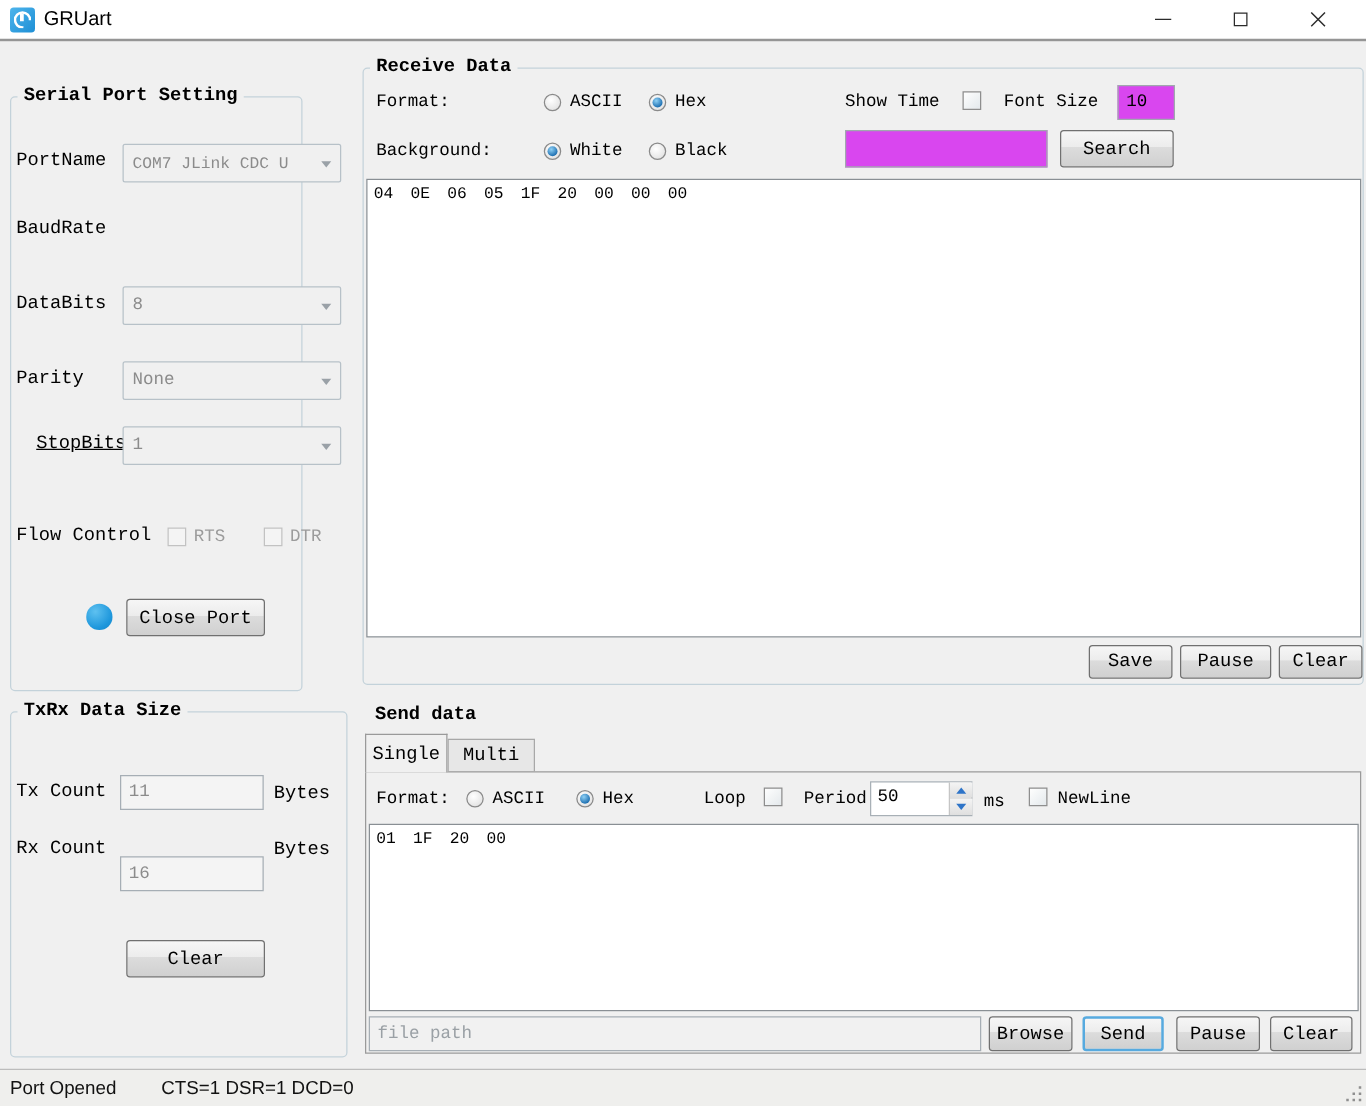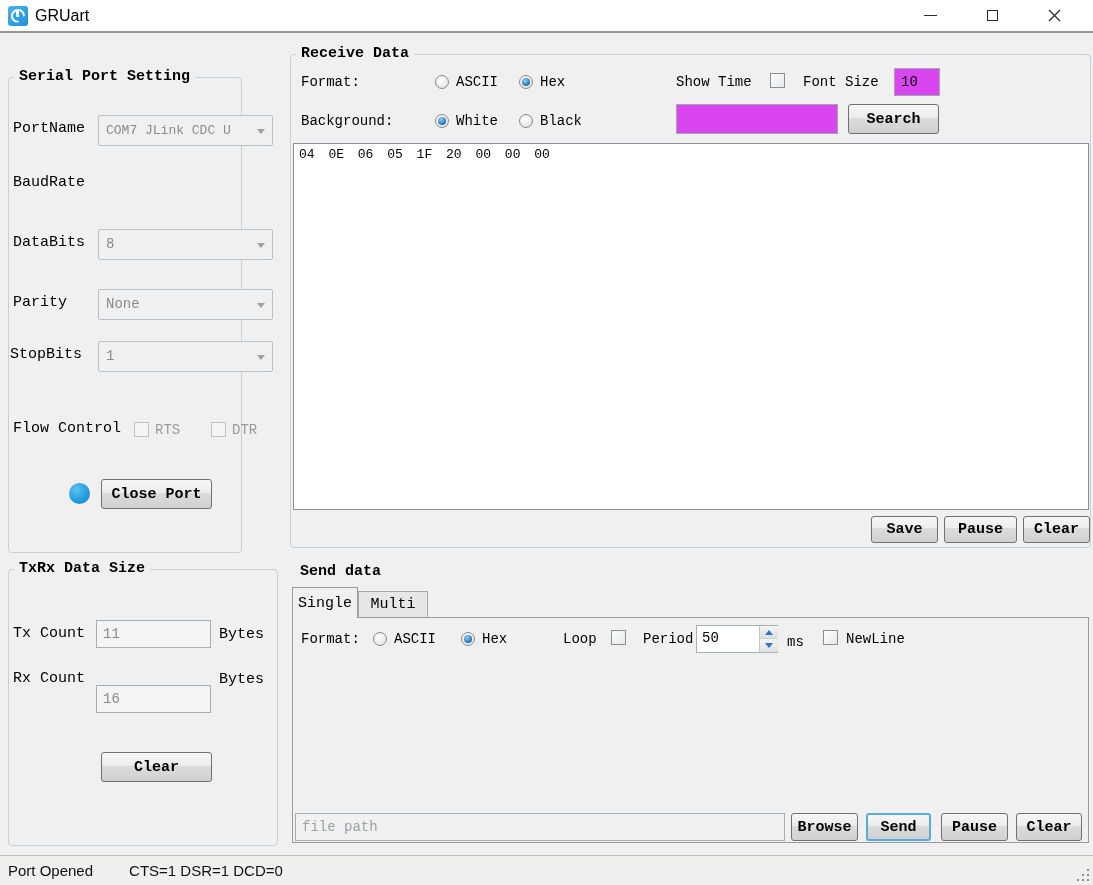--- a/index.html
+++ b/index.html
@@ -42,21 +42,21 @@
   .checkbox.disabled { border-color:#c2c2c2; background:#f4f4f4; }
 
   .radio { position:absolute; width:14px; height:14px; border-radius:50%; border:1px solid #8a8a8a;
            background:radial-gradient(circle at 40% 35%,#ffffff,#dcdcdc); }
   .radio.selected::after { content:""; position:absolute; inset:2px; border-radius:50%;
            background:radial-gradient(circle at 38% 32%,#8ed0f5,#1568ac 78%); }
 
   .btn { position:absolute; border:1px solid #707070; border-radius:3px;
          background:linear-gradient(#f6f6f6,#ececec 45%,#dcdcdc 46%,#d0d0d0);
          font-family:"Liberation Mono",monospace; font-size:15px; color:#000;
-         display:flex; align-items:center; justify-content:center; cursor:default;font-weight:bold; }
+         display:flex; align-items:center; justify-content:center; cursor:default; }
   .btn.default { border:2px solid #57aadf; }
 
   .tbox { position:absolute; background:#fff; border:1px solid #898f94; font-size:13px;
           padding:3px 5px; color:#000; word-spacing:6px; overflow:hidden; }
 
   input.field { position:absolute; border:1px solid #a6aeb5; background:#f4f4f4; color:#8b8b8b;
                 font-family:"Liberation Mono",monospace; font-size:14px; padding:0 6px; }
   input.white { background:#d946ef; color:#000; border:1px solid #a0a8ae; }
   input.white::placeholder, input.field::placeholder { color:#9aa0a5; }
 
@@ -132,21 +132,21 @@
       <span>8</span>
       <span class="dd-arrow"></span>
     </div>
 
     <span class="label" style="left:4px; top:216px;">Parity</span>
     <div class="dropdown" style="left:89px; top:211px; width:175px;">
       <span>None</span>
       <span class="dd-arrow"></span>
     </div>
 
-    <span class="label" style="left:1px; top:268px;">StopBits</span>
+    <span class="label" style="left:20px; top:268px;text-decoration:underline;">StopBits</span>
     <div class="dropdown" style="left:89px; top:263px; width:175px;">
       <span>1</span>
       <span class="dd-arrow"></span>
     </div>
 
     <span class="label" style="left:4px; top:342px;">Flow Control</span>
     <span class="checkbox disabled" style="left:125px; top:344px;"></span>
     <span class="label sm dis" style="left:146px; top:344px;">RTS</span>
     <span class="checkbox disabled" style="left:202px; top:344px;"></span>
     <span class="label sm dis" style="left:223px; top:344px;">DTR</span>
@@ -228,20 +228,21 @@
             </span>
           <span class="spin-b down">
               <span class="tri-down"></span>
             </span>
         </span>
       </div>
       <span class="label sm" style="left:494px; top:16px;">ms</span>
       <span class="checkbox" style="left:530px; top:12px;"></span>
       <span class="label sm" style="left:553px; top:13px;">NewLine</span>
 
+      <div class="tbox" style="left:2px; top:41px; width:792px; height:150px;">01 1F 20 00</div>
 
       <input class="field" style="left: 2px; top: 195px; width: 490px; height: 28px; background: rgb(241, 241, 241);" placeholder="file path">
       <div class="btn" style="left:498px; top:195px; width:67px; height:28px;">Browse</div>
       <div class="btn default" style="left:573px; top:195px; width:65px; height:28px;">Send</div>
       <div class="btn" style="left:648px; top:195px; width:67px; height:28px;">Pause</div>
       <div class="btn" style="left:723px; top:195px; width:66px; height:28px;">Clear</div>
     </div>
   </div>
 
   <div class="statusbar">

